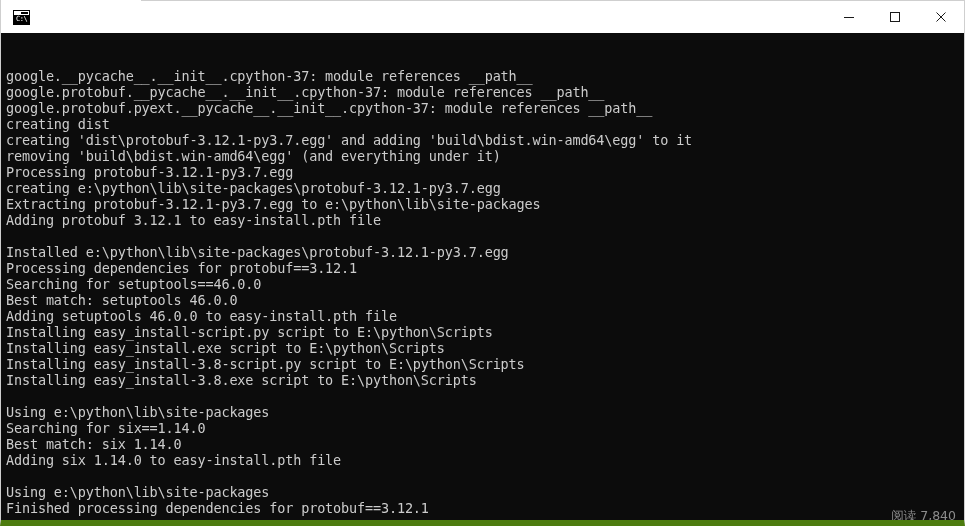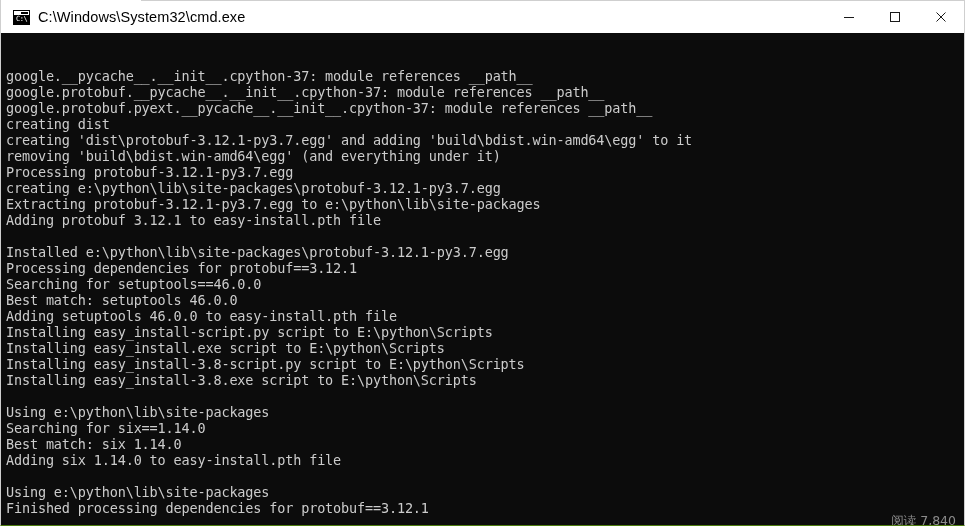--- a/index.html
+++ b/index.html
@@ -125,21 +125,21 @@
     fill: none;
   }
 
   
   .console {
     position: relative;
     flex: 1 1 auto;
     background: #0c0c0c;
     border-left: 1px solid #cfcfcf;
     border-right: 1px solid #cfcfcf;
-    border-bottom: 1px solid #4d7c0f;
+    border-bottom: 6px solid #4d7c0f;
     box-sizing: border-box;
     overflow: hidden;
   }
 
   .console-text {
     position: absolute;
     top: 3px;
     left: 5px;
     right: 0;
     bottom: 0;
@@ -171,21 +171,20 @@
 <body>
 
 <div class="window">
 
   <div class="titlebar">
     <div class="title-left">
       <span class="cmd-icon">
         <span class="bar"></span>
         <span class="prompt">C:\</span>
       </span>
-      <span class="title-text">C:\Windows\System32\cmd.exe</span>
     </div>
 
     <div class="window-controls">
       <button class="wc-btn">
         <svg width="12" height="12" viewBox="0 0 12 12">
           <line class="stroke" x1="1" y1="6.5" x2="11" y2="6.5"></line>
         </svg>
       </button>
       <button class="wc-btn">
         <svg width="12" height="12" viewBox="0 0 12 12">

